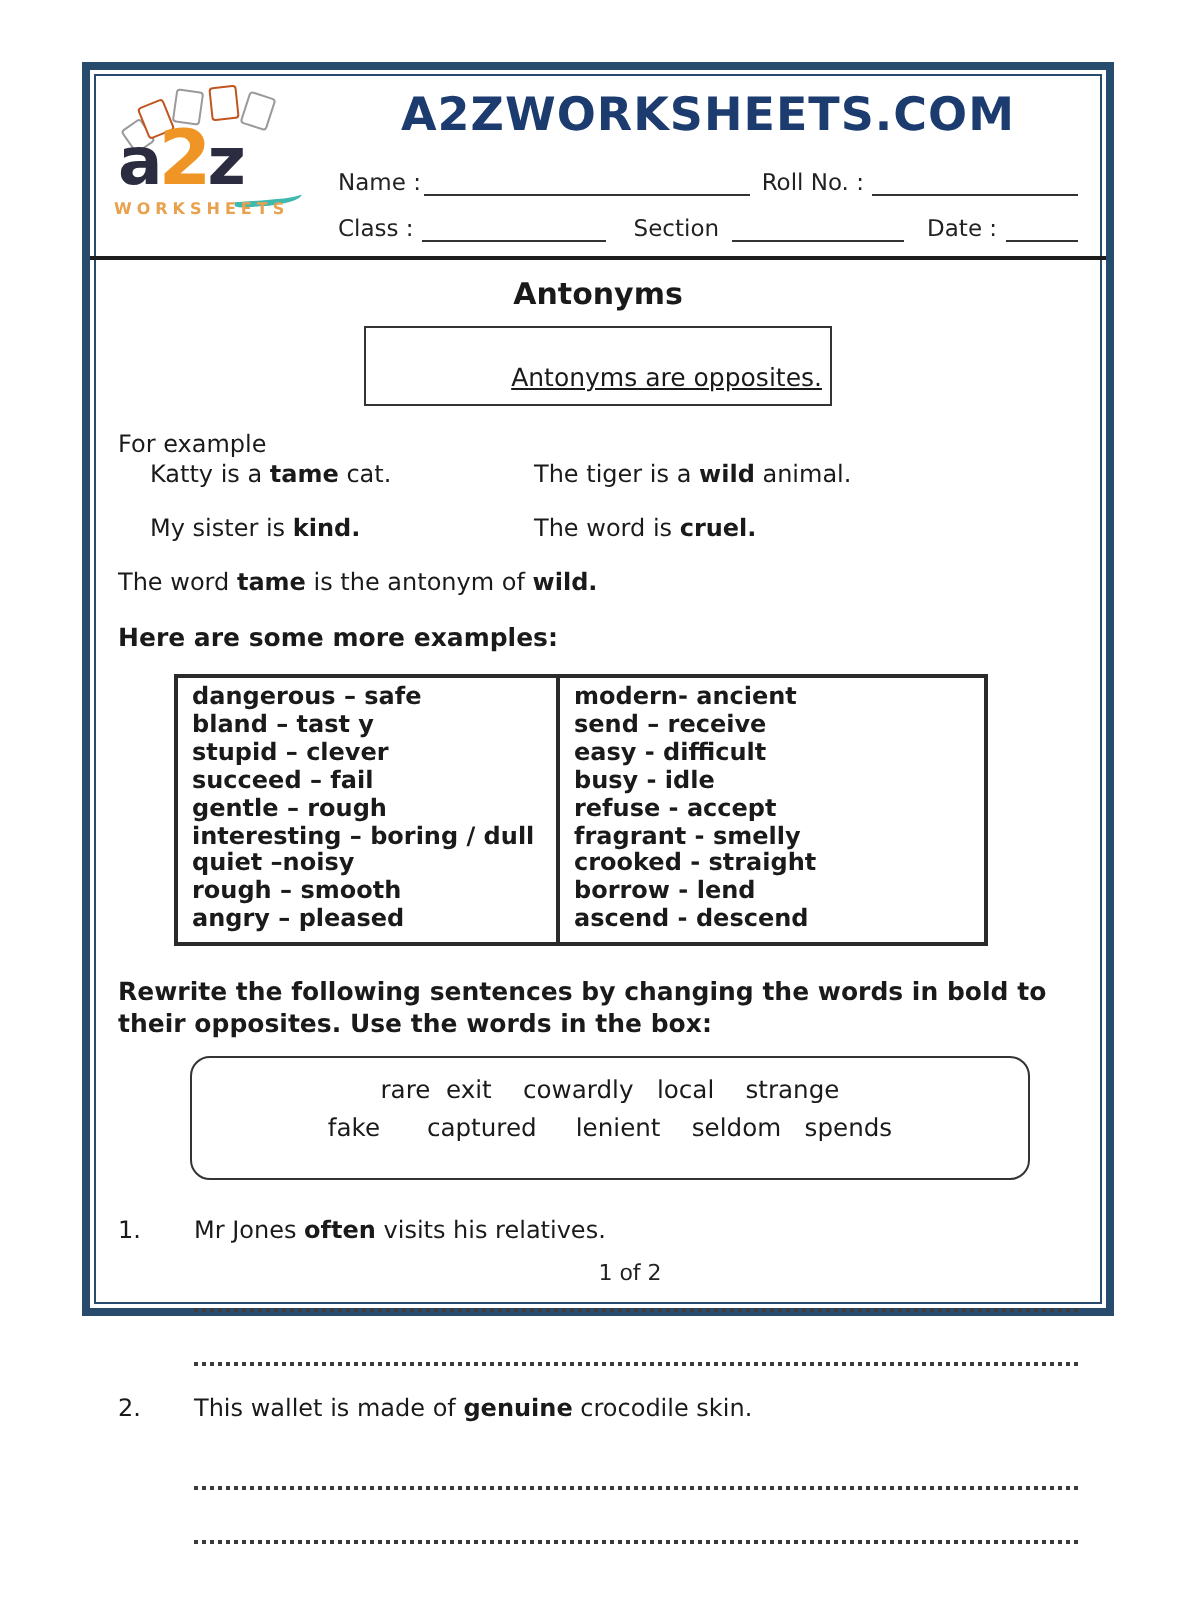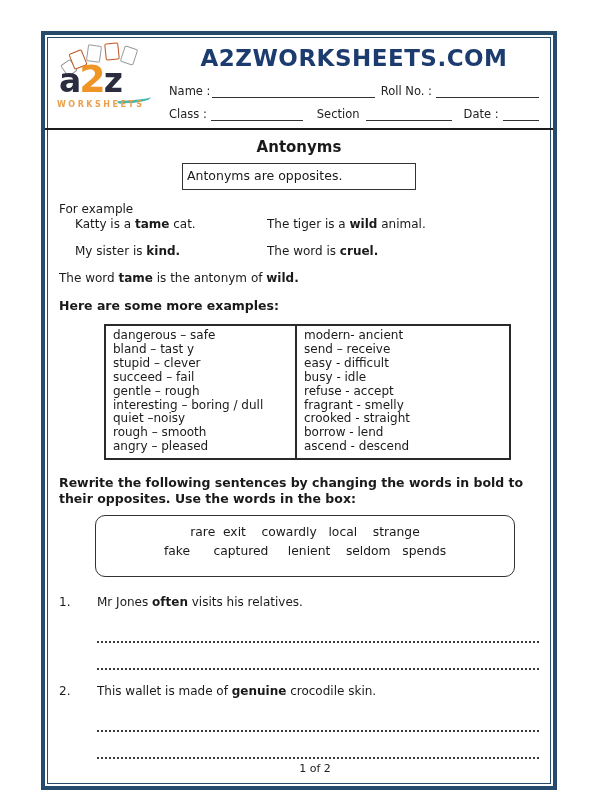--- a/index.html
+++ b/index.html
@@ -1,18 +1,18 @@
 <!DOCTYPE html>
 <html><head>
 <meta charset="utf-8">
 <style>
   * { margin: 0; padding: 0; box-sizing: border-box; }
   html, body { width: 600px; height: 800px; background: #ffffff; font-family: "DejaVu Sans", "Liberation Sans", sans-serif; color: #1a1a1a; }
   .page {
-    position: absolute; left: 41px; top: 31px; width: 516px; height: 759px;
+    position: absolute; left: 41px; top: 31px; width: 516px; height: 627px;
     background: #fff;
     border: 4px solid #274b6d;
     box-shadow: inset 0 0 0 2px #ffffff, inset 0 0 0 3px #274b6d;
   }
   
   .header { display: flex; padding: 8px 14px 4px 10px; border-bottom: 2px solid #1c1c1c; height: 95px; }
   .logo { position: relative; width: 108px; flex: 0 0 108px; }
   .doodle { position: absolute; background: #fff; border: 1.5px solid #9a9a9a; width: 14px; height: 17px; border-radius: 2px; }
   .d1 { left: 16px; top: 8px; transform: rotate(-22deg); border-color: #c2551f; }
   .d2 { left: 32px; top: 2px; transform: rotate(8deg); }
@@ -31,26 +31,26 @@
   .fline { border-bottom: 1px solid #333; height: 13px; display: inline-block; }
   .grow { flex: 1 1 auto; margin: 0 6px 0 2px; }
   .grow-last { flex: 1 1 auto; margin: 0 0 0 4px; }
   .w95 { width: 92px; margin: 0 14px 0 4px; }
   .w88 { width: 86px; margin: 0 12px 0 6px; }
   .w105 { width: 103px; margin-left: 4px; }
   
   .content { padding: 5px 14px 0 14px; font-size: 12px; }
   .b { font-weight: bold; }
   .ws-title { text-align: center; font-weight: bold; font-size: 15px; margin-top: 3px; }
-  .def-box { width: 234px; margin: 7px auto 0 auto; border: 1.5px solid #333; text-align: left; padding: 4px 4px 6px 4px; font-size: 12.5px; }
+  .def-box { width: 234px; margin: 7px auto 0 auto; border: 1.5px solid #333; text-align: right; padding: 17px 4px 6px 4px; font-size: 12.5px; text-decoration: underline; }
   .for-example { margin-top: 12px; }
   .ex-grid { display: grid; grid-template-columns: 192px 1fr; row-gap: 13px; margin-top: 1px; margin-left: 16px; }
   .statement { margin-top: 13px; }
   .more-heading { margin-top: 13px; font-weight: bold; font-size: 12.5px; }
-  .antonym-table { display: flex; width: 407px; margin: 11px 0 0 45px; border: 2px solid #2a2a2a; font-weight: normal; font-size: 12px; line-height: 13.9px; justify-content: flex-end; }
+  .antonym-table { display: flex; width: 407px; margin: 11px 0 0 28px; border: 2px solid #2a2a2a; font-weight: bold; font-size: 12px; line-height: 13.9px; justify-content: flex-end; }
   .tcell { padding: 3px 7px 4px 7px; }
   .tcell-left { width: 189px; flex: 0 0 189px; }
   .tcell-right { flex: 1; border-left: 2px solid #2a2a2a; }
   .instructions { margin-top: 15px; font-weight: bold; font-size: 12.5px; line-height: 1.3; }
   .word-box { width: 420px; margin: 7px 0 0 36px; border: 1.5px solid #333; border-radius: 10px; padding: 7px 0 15px 0; text-align: center; font-size: 12.3px; line-height: 1.55; }
   .word-box div { white-space: pre; }
   .question { display: grid; grid-template-columns: 38px 1fr; margin-top: 18px; }
   .q2 { margin-top: 14px; }
   .answer-lines { margin-left: 38px; }
   .dotline { border-bottom: 2px dotted #3c3c3c; height: 0; margin-top: 32px; }

